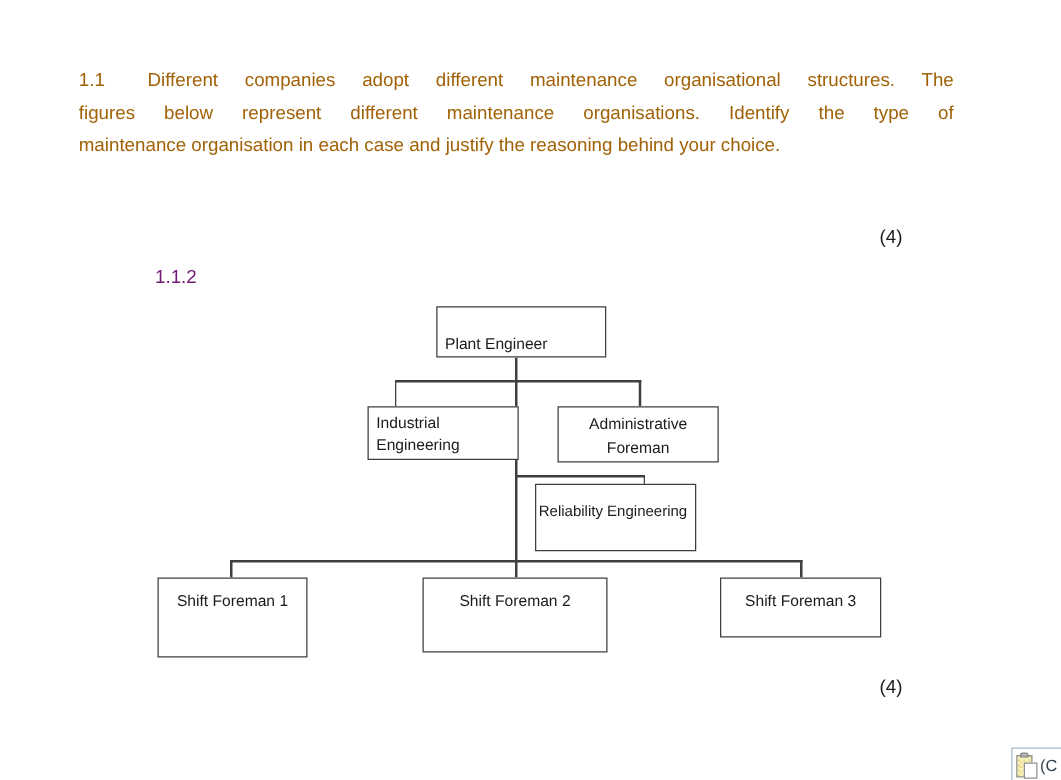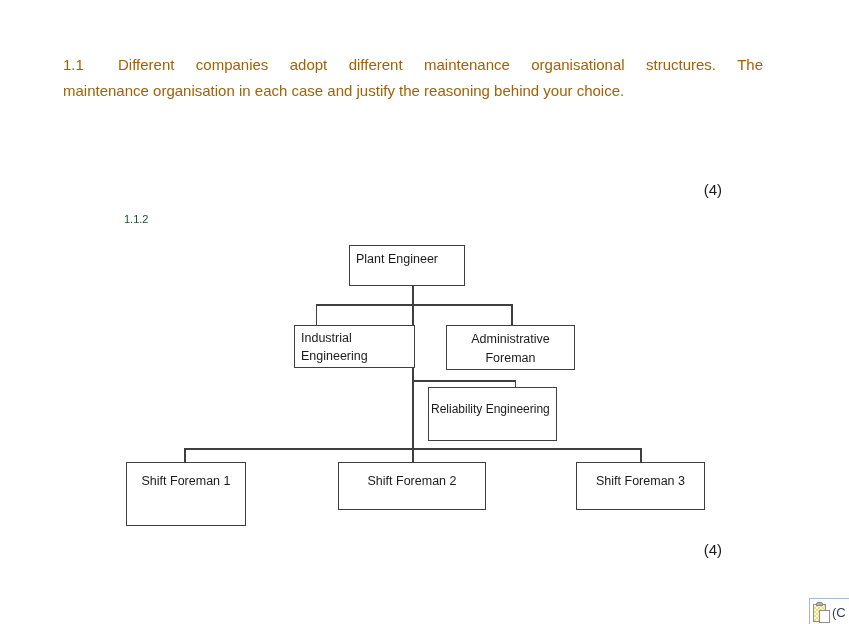--- a/index.html
+++ b/index.html
@@ -28,39 +28,39 @@
     position: absolute;
     right: 127px;
     font-size: 15px;
     color: #1b1b1b;
   }
   .marks-top { top: 181px; }
   .marks-bottom { top: 541px; }
   .sub-num {
     position: absolute;
     left: 124px; top: 213px;
-    font-size: 11px;
-    color: #14532d;
+    font-size: 15px;
+    color: #701a75;
   }
   
   .org-chart { position: absolute; left: 0; top: 0; width: 849px; height: 624px; }
   .node {
     position: absolute;
     border: 1.5px solid #3f3f3f;
     background: #ffffff;
     font-size: 12.5px;
     line-height: 18px;
     color: #1b1b1b;
   }
-  .node-plant        { left: 349px; top: 245px; width: 116px; height: 41px; padding: 4px 0 0 6px; }
+  .node-plant        { left: 349px; top: 245px; width: 136px; height: 41px; padding: 20px 0 0 6px; }
   .node-industrial   { left: 253px; top: 325px; width: 121px; height: 43px; padding: 3px 0 0 6px; margin-left: 41px; }
   .node-admin        { left: 446px; top: 325px; width: 129px; height: 45px; padding-top: 4px; text-align: center; line-height: 19px; }
   .node-reliability  { left: 428px; top: 387px; width: 129px; height: 54px; padding: 12px 0 0 2px; font-size: 12px; white-space: nowrap; }
   .node-sf1          { left: 126px; top: 462px; width: 120px; height: 64px; padding-top: 9px; text-align: center; }
-  .node-sf2          { left: 338px; top: 462px; width: 148px; height: 48px; padding-top: 9px; text-align: center; }
+  .node-sf2          { left: 338px; top: 462px; width: 148px; height: 60px; padding-top: 9px; text-align: center; }
   .node-sf3          { left: 576px; top: 462px; width: 129px; height: 48px; padding-top: 9px; text-align: center; }
   .conn { position: absolute; background: #3f3f3f; }
   .conn-v-center { left: 412px;   top: 286px; width: 1.5px;  height: 176px; }
   .conn-h1       { left: 315.5px; top: 304px; width: 197px;  height: 1.5px; }
   .conn-d-ind    { left: 315.5px; top: 304px; width: 1.5px;  height: 21px; }
   .conn-d-adm    { left: 511px;   top: 304px; width: 1.5px;  height: 21px; }
   .conn-h2       { left: 412px;   top: 380px; width: 104px;  height: 1.5px; }
   .conn-d-rel    { left: 514.5px; top: 380px; width: 1.5px;  height: 8px; }
   .conn-h3       { left: 184px;   top: 448px; width: 457.5px;height: 1.5px; }
   .conn-d-sf1    { left: 184px;   top: 448px; width: 1.5px;  height: 14px; }
@@ -104,20 +104,21 @@
   .sheet-line { height: 1px; background: #9aa8bd; margin-bottom: 2px; }
   .paste-label { font-size: 13px; color: #33414f; white-space: nowrap; }
 </style>
 </head>
 <body>
 
 <div class="question-para">
   <div class="jline">
     <span class="qnum">1.1</span><span>Different companies adopt different maintenance organisational structures. The</span>
   </div>
+  <div class="jline">figures below represent different maintenance organisations. Identify the type of</div>
   <div class="lline">maintenance organisation in each case and justify the reasoning behind your choice.</div>
 </div>
 
 <div class="marks marks-top">(4)</div>
 <div class="sub-num">1.1.2</div>
 
 <div class="org-chart">
 
   <div class="conn conn-v-center"></div>
   <div class="conn conn-h1"></div>

